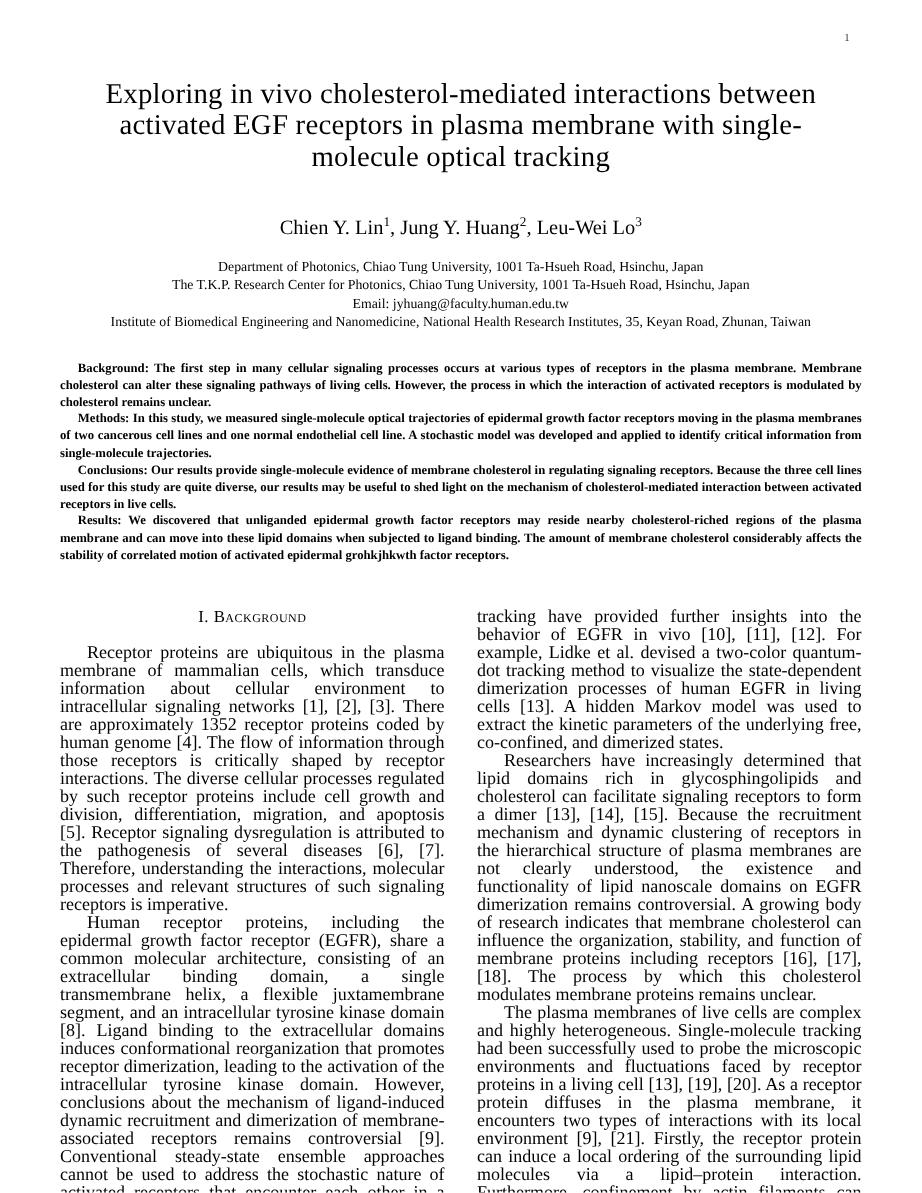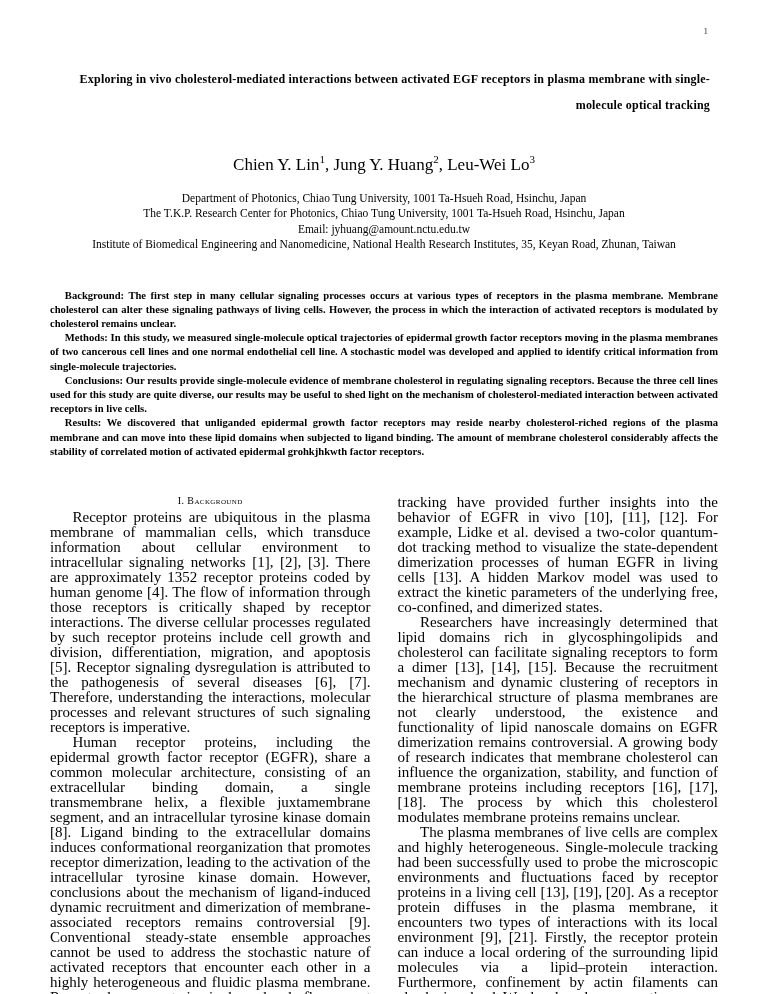--- a/index.html
+++ b/index.html
@@ -15,57 +15,57 @@
   }
   .pagenum {
     position: absolute;
     top: 26px;
     right: 60px;
     font-size: 9px;
     color: #333333;
   }
   .title {
     margin: 66px 58px 0 58px;
-    text-align: right;
-    font-size: 12px;
-    font-weight: bold;
+    text-align: center;
+    font-size: 24px;
+    font-weight: normal;
     line-height: 26px;
     letter-spacing: 0.2px;
   }
   .authors {
     margin-top: 33px;
     text-align: center;
     font-size: 17px;
     line-height: 16px;
   }
   .authors sup { font-size: 0.65em; }
   .affils {
     margin-top: 18px;
     text-align: center;
     font-size: 11.5px;
     line-height: 15.5px;
   }
   .abstract {
-    margin: 36px 50px 0 50px;
+    margin: 23px 50px 0 50px;
     font-size: 10.6px;
     font-weight: bold;
     line-height: 14.2px;
     text-align: justify;
   }
   .abstract p { margin: 0; text-indent: 1.4em; }
   .columns {
     display: flex;
     gap: 27px;
     margin: 36px 50px 0 50px;
   }
   .col { flex: 1; min-width: 0; }
   .sec-heading {
     text-align: center;
-    font-size: 10px;
-    margin-bottom: 4px;
+    font-size: 14px;
+    margin-bottom: 14px;
     letter-spacing: 0.4px;
   }
   .sc { font-variant: small-caps; }
   .col p {
     margin: 0;
     font-size: 15px;
     line-height: 15px;
     text-align: justify;
     text-indent: 1.5em;
   }
@@ -80,21 +80,21 @@
 
   <h1 class="title">Exploring in vivo cholesterol-mediated interactions between activated EGF receptors in plasma membrane with single-molecule optical tracking</h1>
 
   <div class="authors">
     <span><span>Chien Y. Lin</span><sup>1</sup><span>, </span></span><span><span>Jung Y. Huang</span><sup>2</sup><span>, </span></span><span><span>Leu-Wei Lo</span><sup>3</sup></span>
   </div>
 
   <div class="affils">
     <div>Department of Photonics, Chiao Tung University, 1001 Ta-Hsueh Road, Hsinchu, Japan</div>
     <div>The T.K.P. Research Center for Photonics, Chiao Tung University, 1001 Ta-Hsueh Road, Hsinchu, Japan</div>
-    <div>Email: jyhuang@amount.nctu.edu.tw</div>
+    <div>Email: jyhuang@faculty.human.edu.tw</div>
     <div>Institute of Biomedical Engineering and Nanomedicine, National Health Research Institutes, 35, Keyan Road, Zhunan, Taiwan</div>
   </div>
 
   <div class="abstract">
     <p>Background: The first step in many cellular signaling processes occurs at various types of receptors in the plasma membrane. Membrane cholesterol can alter these signaling pathways of living cells. However, the process in which the interaction of activated receptors is modulated by cholesterol remains unclear.</p>
     <p>Methods: In this study, we measured single-molecule optical trajectories of epidermal growth factor receptors moving in the plasma membranes of two cancerous cell lines and one normal endothelial cell line. A stochastic model was developed and applied to identify critical information from single-molecule trajectories.</p>
     <p>Conclusions: Our results provide single-molecule evidence of membrane cholesterol in regulating signaling receptors. Because the three cell lines used for this study are quite diverse, our results may be useful to shed light on the mechanism of cholesterol-mediated interaction between activated receptors in live cells.</p>
     <p>Results: We discovered that unliganded epidermal growth factor receptors may reside nearby cholesterol-riched regions of the plasma membrane and can move into these lipid domains when subjected to ligand binding. The amount of membrane cholesterol considerably affects the stability of correlated motion of activated epidermal grohkjhkwth factor receptors.</p>
   </div>
 

